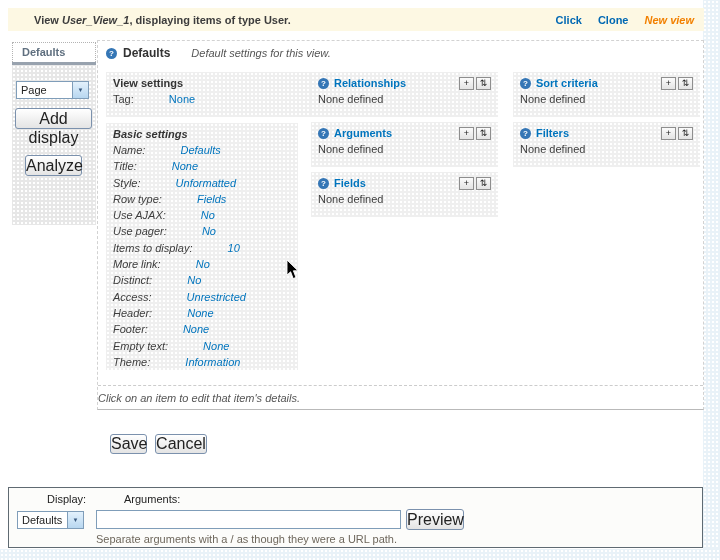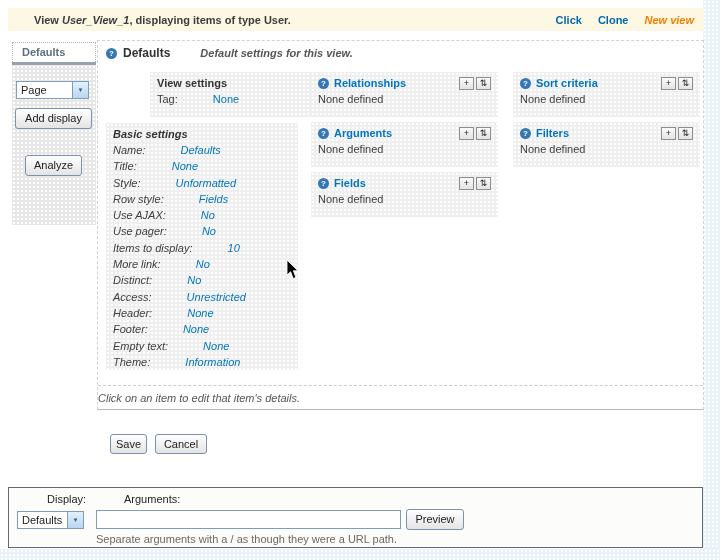--- a/index.html
+++ b/index.html
@@ -25,44 +25,44 @@
 
   
   #tab-defaults { position:absolute; left:12px; top:42px; width:84px; height:20px; background:#fff; border:1px dotted #b3b3b3; border-bottom:none; line-height:19px; padding-left:9px; font-weight:bold; color:#5f6f7f; cursor:pointer; }
   #tab-underline { position:absolute; left:12px; top:62px; width:84px; height:3px; background:#98a2ae; }
   #side-panel { position:absolute; left:12px; top:65px; width:84px; height:160px; }
 
   .fake-select { display:flex; align-items:center; border:1px solid #7f9db9; background:#fff; height:18px; cursor:pointer; }
   .fake-select .sel-text { flex:1; padding-left:4px; color:#222; white-space:nowrap; overflow:hidden; }
   .fake-select .sel-arrow { width:16px; height:16px; background:linear-gradient(180deg,#e3f1fc,#b8d7f0); border-left:1px solid #7f9db9; color:#3a5a80; font-size:6px; line-height:16px; text-align:center; }
 
-  .btn { display:inline-block; border:1px solid #7b91ad; border-radius:3px; background:linear-gradient(180deg,#ffffff,#e4e4e4); color:#222; text-align:center; cursor:pointer; font-size:11px; font-family:"Liberation Sans",sans-serif; }
+  .btn { display:inline-block; border:1px solid #7b91ad; border-radius:3px; background:linear-gradient(180deg,#ffffff,#e4e4e4); color:#222; text-align:center; cursor:pointer; font-size:16px; font-family:"Liberation Sans",sans-serif; }
 
   #page-select { position:absolute; left:4px; top:16px; width:73px; }
   #add-display-btn { position:absolute; left:3px; top:43px; width:77px; height:21px; line-height:19px; }
   #analyze-btn { position:absolute; left:13px; top:90px; width:57px; height:21px; line-height:19px; }
 
   
   #main-panel { position:absolute; left:97px; top:40px; width:607px; height:370px; background:#fff; border:1px dashed #d2d2d2; border-bottom:1px solid #b9b9b9; }
   #main-header { position:absolute; left:8px; top:5px; display:flex; align-items:center; gap:6px; }
   #main-header .mtitle { font-weight:bold; font-size:12px; color:#333; }
-  #main-header .msub { font-style:italic; color:#555; margin-left:24px;font-weight:bold; }
+  #main-header .msub { font-style:italic; color:#555; margin-left:15px; }
 
   .help-icon { display:inline-block; width:11px; height:11px; border-radius:6px; background:#3576b5; color:#fff; font-size:8px; font-weight:bold; line-height:11px; text-align:center; flex:0 0 auto; cursor:pointer; }
 
   .box { position:absolute; padding:3px 7px; overflow:hidden; }
   .box .bhead { display:flex; align-items:center; gap:5px; line-height:16px; }
   .box .btitle-link { color:#0074bd; font-weight:bold; cursor:pointer; }
   .box .btitle { color:#333; font-weight:bold; }
   .box .row { line-height:16.3px; white-space:nowrap; }
   .box .row .val { color:#0074bd; cursor:pointer;padding-left:32px; }
   .mini-group { margin-left:auto; display:flex; gap:2px; }
   .btn-mini { width:15px; height:13px; border:1px solid #8e8e8e; background:linear-gradient(180deg,#fbfbfb,#e3e3e3); font-size:9px; line-height:11px; text-align:center; color:#222; cursor:pointer; }
 
-  #box-view-settings { left:8px;  top:31px;  width:232px; height:45px;margin-left:44px; }
+  #box-view-settings { left:8px;  top:31px;  width:232px; height:45px; }
   #box-basic        { left:8px;  top:82px;  width:192px; height:247px;font-style:italic; }
   #box-relationships{ left:213px; top:31px;  width:187px; height:45px; }
   #box-arguments    { left:213px; top:81px;  width:187px; height:45px; }
   #box-fields       { left:213px; top:131px; width:187px; height:45px; }
   #box-sort         { left:415px; top:31px;  width:187px; height:45px; }
   #box-filters      { left:415px; top:81px;  width:187px; height:45px; }
 
   #panel-footer { position:absolute; left:0; right:0; top:344px; height:25px; border-top:1px dashed #ccc; text-align:left; font-style:italic; color:#555; line-height:25px; }
 
   #save-btn   { position:absolute; left:110px; top:434px; width:37px; height:20px; line-height:18px; }
@@ -128,21 +128,21 @@
       </div>
     </div>
 
     <div id="box-basic" class="box dots-light">
       <div class="bhead">
         <span class="btitle">Basic settings</span>
       </div>
       <div class="row"><span>Name:</span> <span class="val">Defaults</span></div>
       <div class="row"><span>Title:</span> <span class="val">None</span></div>
       <div class="row"><span>Style:</span> <span class="val">Unformatted</span></div>
-      <div class="row"><span>Row style:</span> <span class="val">Fields</span></div>
+      <div class="row"><span>Row type:</span> <span class="val">Fields</span></div>
       <div class="row"><span>Use AJAX:</span> <span class="val">No</span></div>
       <div class="row"><span>Use pager:</span> <span class="val">No</span></div>
       <div class="row"><span>Items to display:</span> <span class="val">10</span></div>
       <div class="row"><span>More link:</span> <span class="val">No</span></div>
       <div class="row"><span>Distinct:</span> <span class="val">No</span></div>
       <div class="row"><span>Access:</span> <span class="val">Unrestricted</span></div>
       <div class="row"><span>Header:</span> <span class="val">None</span></div>
       <div class="row"><span>Footer:</span> <span class="val">None</span></div>
       <div class="row"><span>Empty text:</span> <span class="val">None</span></div>
       <div class="row"><span>Theme:</span> <span class="val">Information</span></div>

